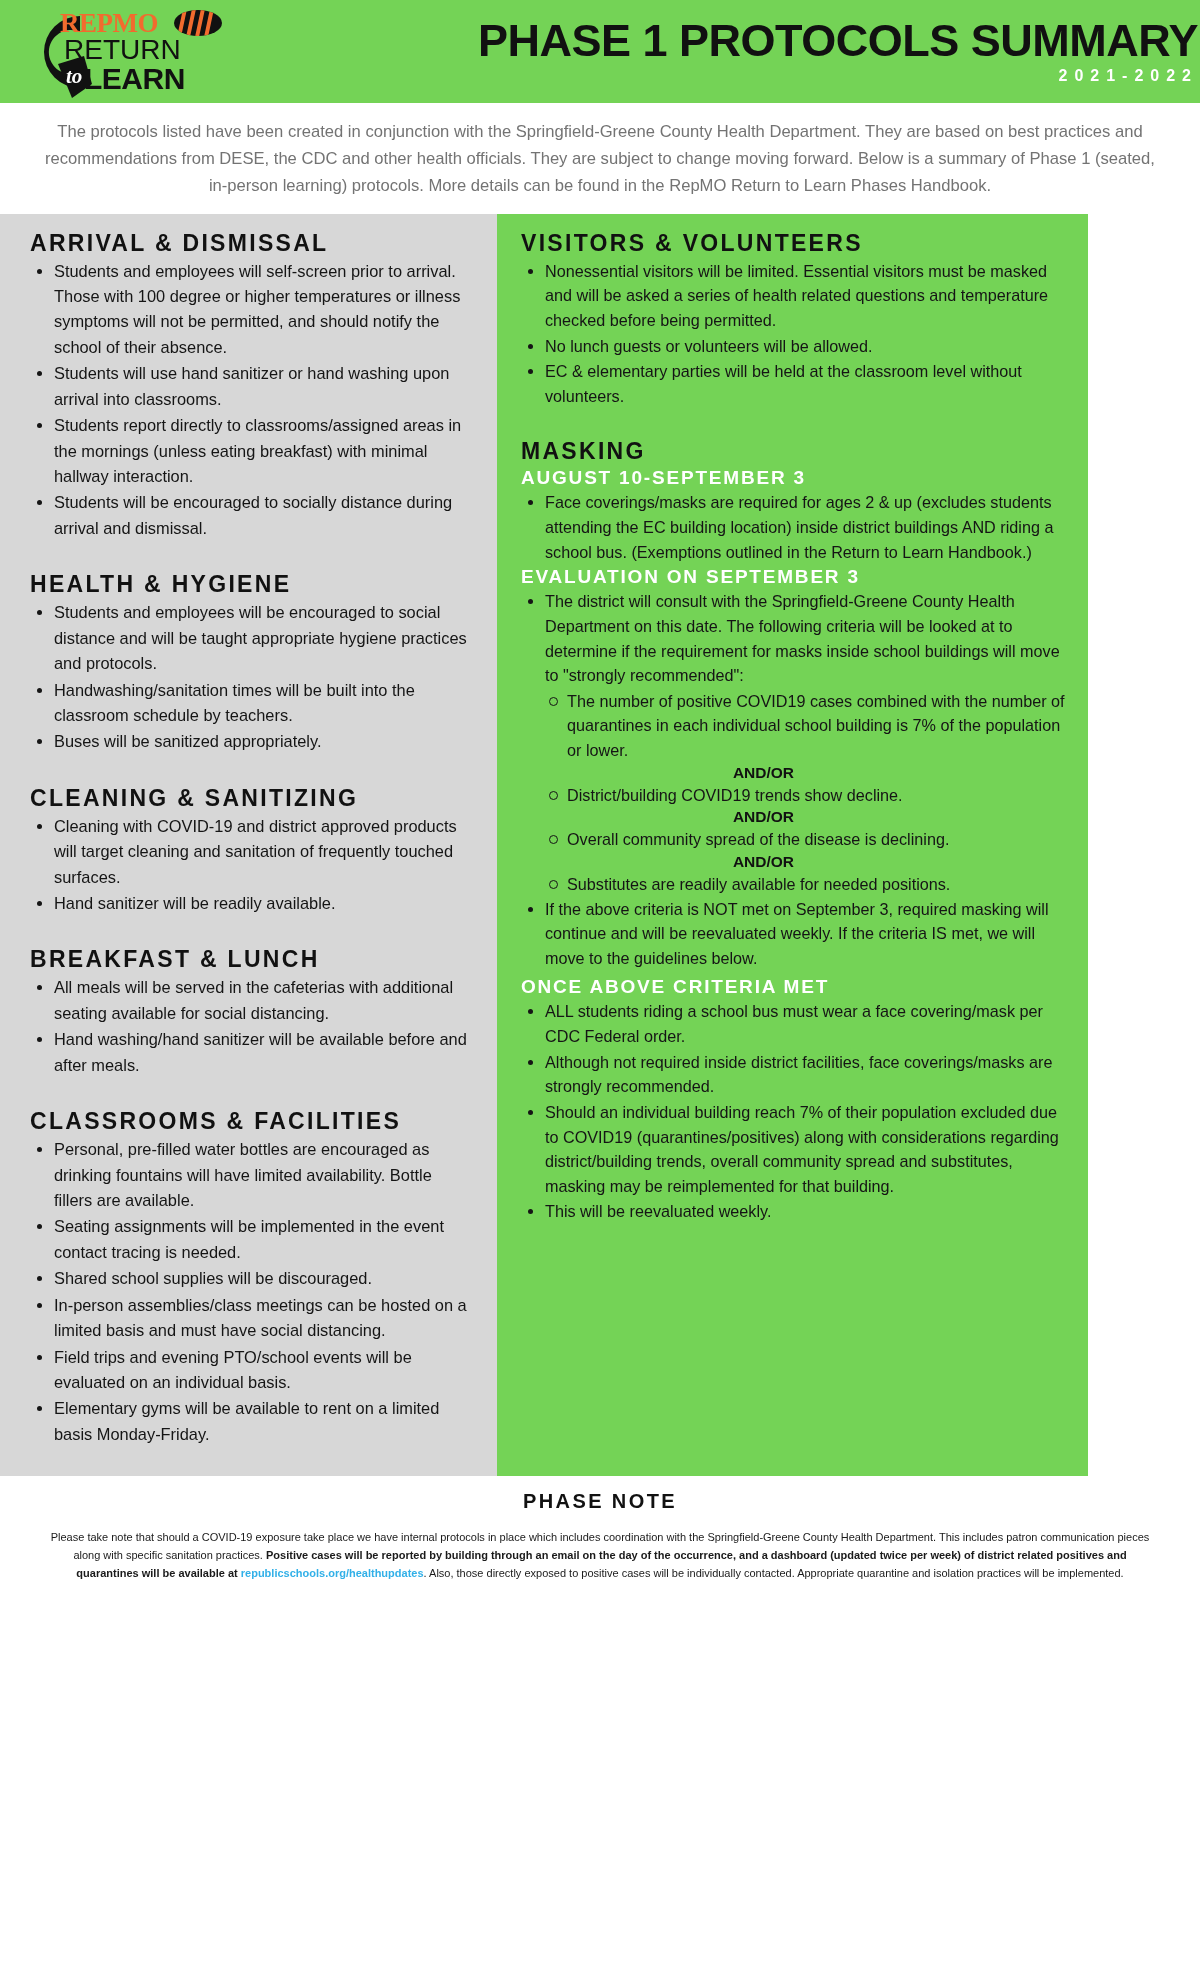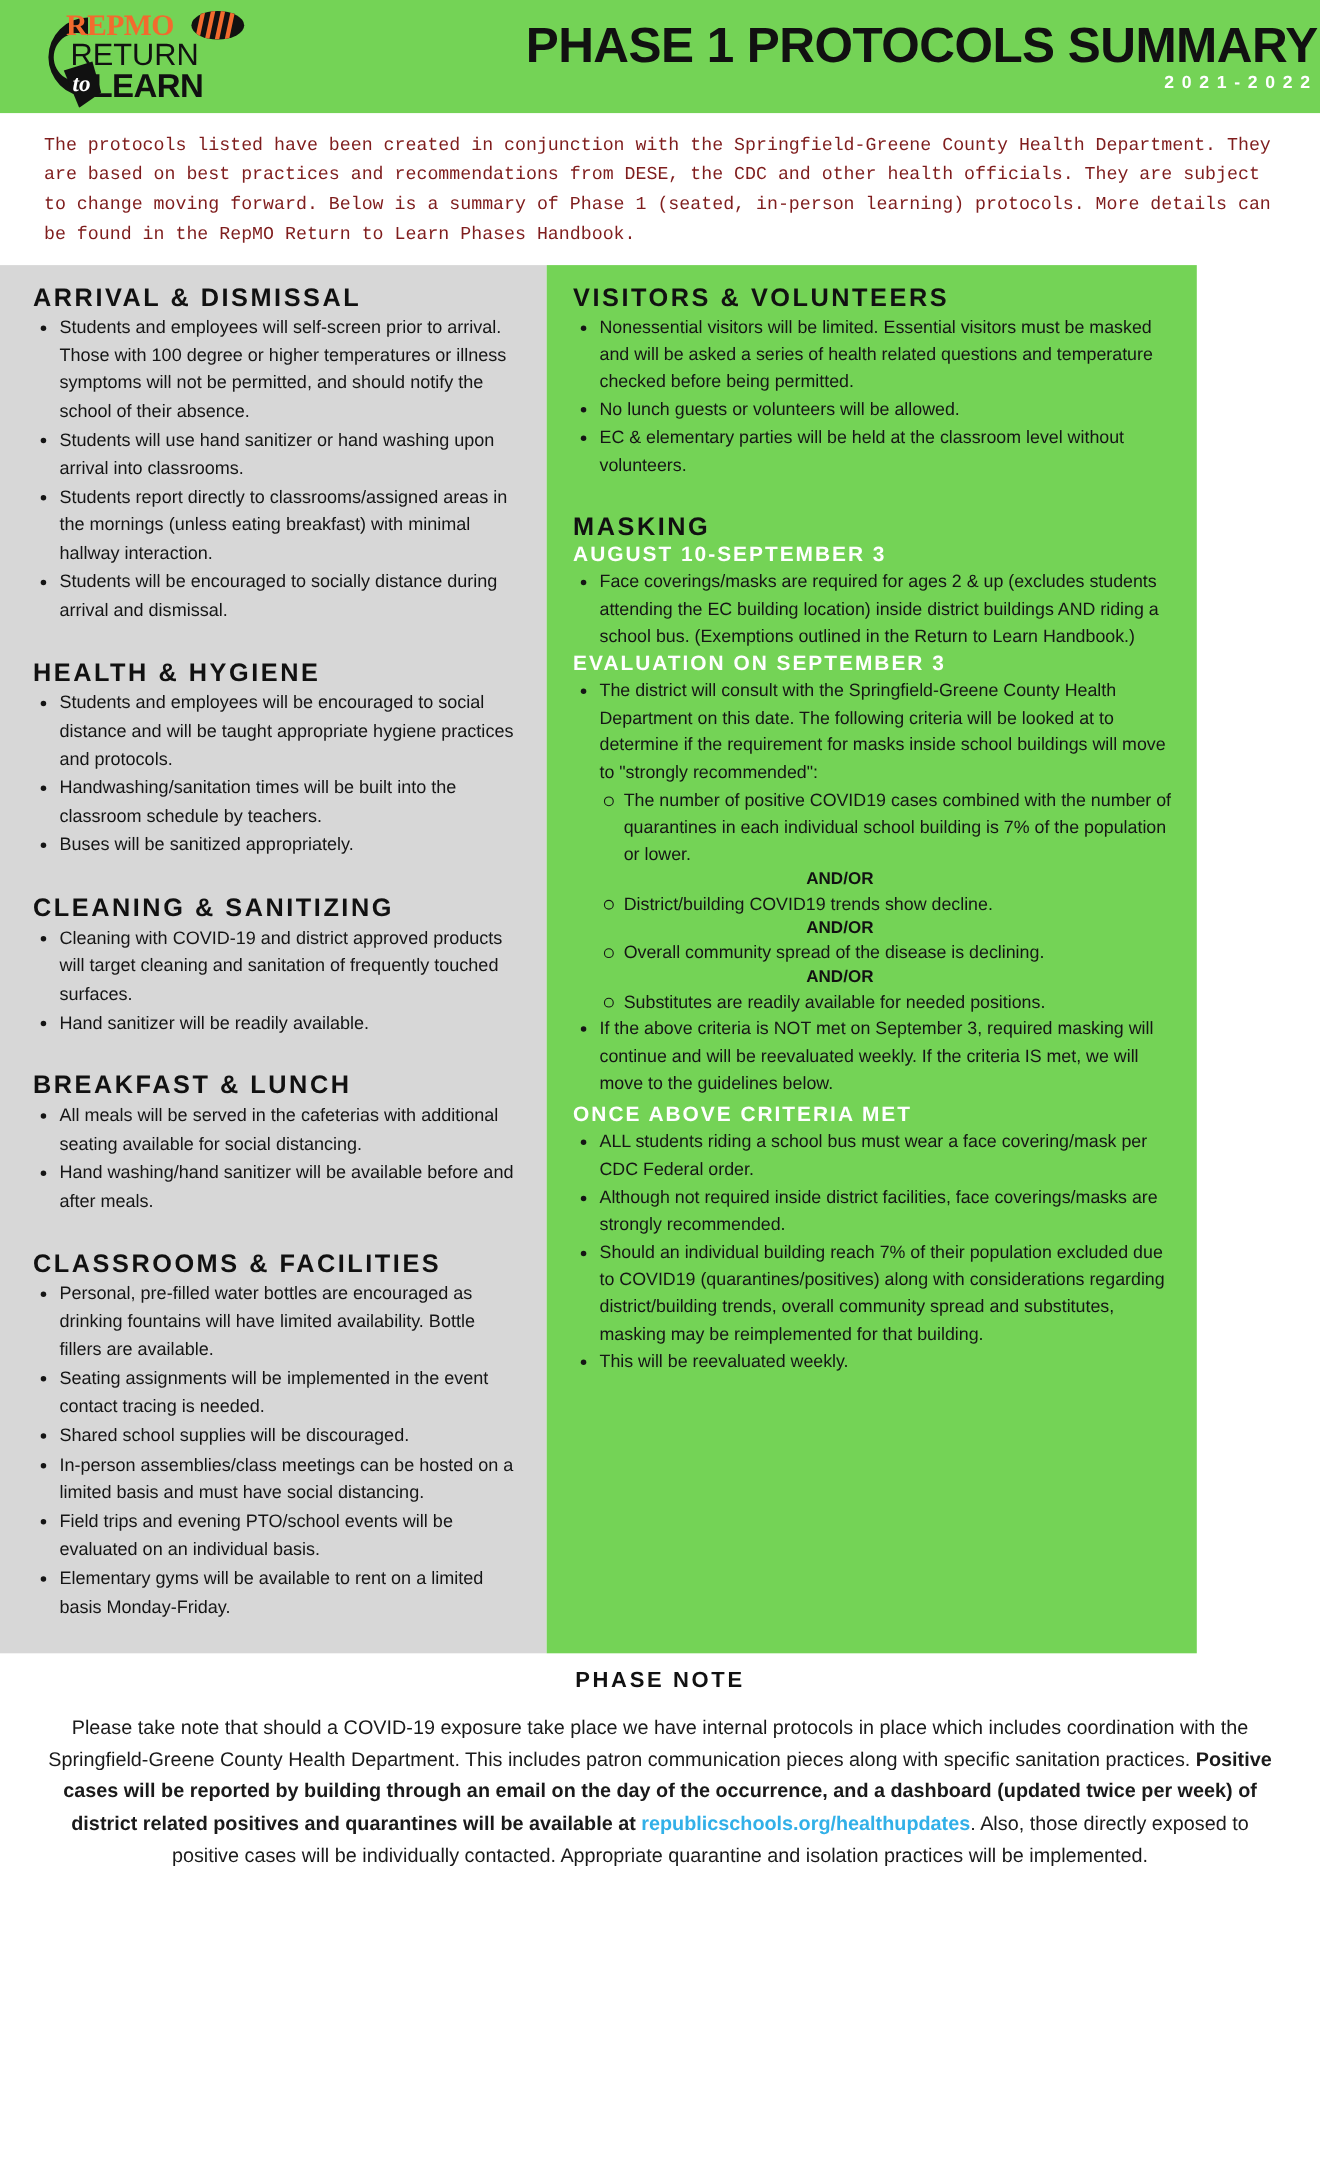--- a/index.html
+++ b/index.html
@@ -74,25 +74,24 @@
     font-size:16px;
     letter-spacing:7px;
     color:#ffffff;
     margin-top:3px;
   }
 
   
   .intro {
     background:#ffffff;
     padding:16px 40px 14px 40px;
-    text-align:left;
+    text-align:center;
     font-size:16.6px;
     line-height:1.62;
-    color:#7f1d1d;
-    font-family:Liberation Mono, monospace;
+    color:#737373;
   }
 
   
   .columns { display:flex; align-items:stretch; }
   .col-left {
     width:497px;
     background:#d7d7d7;
     padding:16px 26px 28px 30px;
   }
   .col-right {
@@ -174,21 +173,21 @@
   }
   .footer h2 {
     font-family:"Liberation Sans", sans-serif;
     font-weight:bold;
     font-size:20px;
     letter-spacing:2.4px;
     color:#111111;
     margin-bottom:5px;
   }
   .footer p {
-    font-size:18px;
+    font-size:11px;
     line-height:1.62;
     color:#1a1a1a;
     margin-top:16px;
   }
   .footer b { font-weight:bold; }
   .footer a { color:#31b0e8; font-weight:bold; text-decoration:none; }
 </style>
 </head>
 <body>
 

